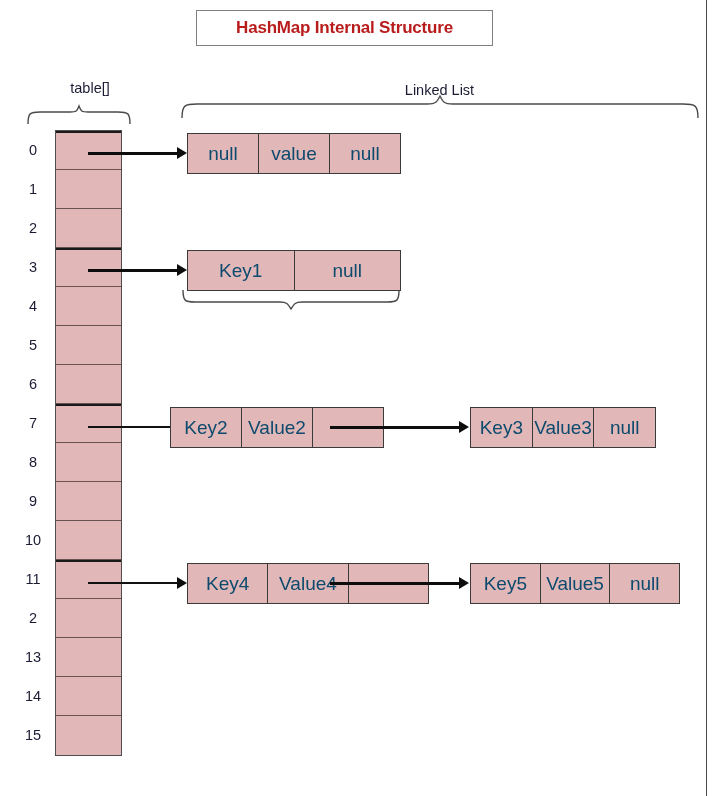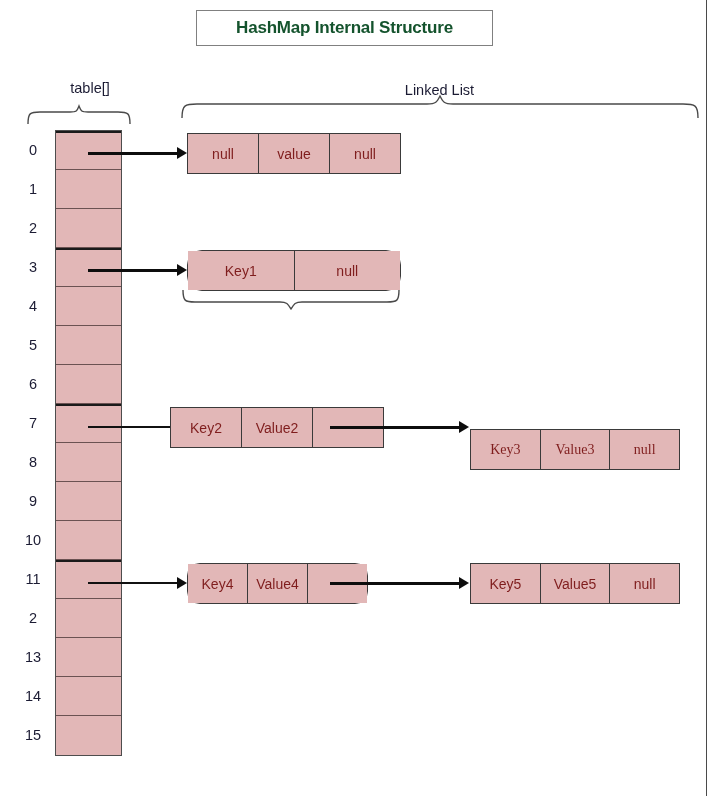--- a/index.html
+++ b/index.html
@@ -38,21 +38,21 @@
     border: 1px solid #808080;
     background: #ffffff;
     display: flex;
     align-items: center;
     justify-content: center;
   }
   .title-text {
     font-size: 17px;
     font-weight: bold;
     letter-spacing: -0.2px;
-    color: #14532d;
+    color: #b91c1c;
     white-space: nowrap;
   }
   
   .lbl {
     position: absolute;
     font-size: 14.5px;
     color: #1b1b33;
     white-space: nowrap;
   }
   .lbl-table {
@@ -116,22 +116,22 @@
     background: #e2b7b7;
     height: 41px;
   }
   .cell {
     flex: 1 1 0;
     display: flex;
     align-items: center;
     justify-content: center;
     border-right: 1.5px solid #3a3a3a;
     box-sizing: border-box;
-    font-size: 14px;
-    color: #7f1d1d;
+    font-size: 19px;
+    color: #0c4a6e;
     background: #e2b7b7;
     white-space: nowrap;
   }
   .cell:last-child {
     border-right: none;
   }
   
   .conn {
     position: absolute;
     height: 3px;
@@ -214,43 +214,43 @@
   <div class="conn" style="left:88px; top:152px; width:90px;"></div>
   <div class="arrowhead" style="left:177px; top:147px;"></div>
   <div class="node" style="left:187px; top:133px; width:214px;">
     <div class="cell">null</div>
     <div class="cell">value</div>
     <div class="cell">null</div>
   </div>
 
   <div class="conn" style="left:88px; top:269px; width:90px;"></div>
   <div class="arrowhead" style="left:177px; top:264px;"></div>
-  <div class="node" style="left:187px; top:250px; width:214px;border-radius:15px;">
+  <div class="node" style="left:187px; top:250px; width:214px;">
     <div class="cell">Key1</div>
     <div class="cell">null</div>
   </div>
 
   <div class="conn thin" style="left:88px; top:426px; width:90px;"></div>
   <div class="arrowhead" style="left:177px; top:421px;"></div>
   <div class="node" style="left:170px; top:407px; width:214px;">
     <div class="cell">Key2</div>
     <div class="cell">Value2</div>
     <div class="cell"></div>
   </div>
   <div class="conn" style="left:330px; top:426px; width:130px;"></div>
   <div class="arrowhead" style="left:459px; top:421px;"></div>
-  <div class="node" style="left:470px; top:429px; width:210px;font-family:Liberation Serif, serif;">
+  <div class="node" style="left:470px; top:407px; width:186px;">
     <div class="cell">Key3</div>
     <div class="cell">Value3</div>
     <div class="cell">null</div>
   </div>
 
   <div class="conn thin" style="left:88px; top:582px; width:90px;"></div>
   <div class="arrowhead" style="left:177px; top:577px;"></div>
-  <div class="node" style="left:187px; top:563px; width:181px;border-radius:13px;">
+  <div class="node" style="left:187px; top:563px; width:242px;">
     <div class="cell">Key4</div>
     <div class="cell">Value4</div>
     <div class="cell"></div>
   </div>
   <div class="conn" style="left:330px; top:582px; width:130px;"></div>
   <div class="arrowhead" style="left:459px; top:577px;"></div>
   <div class="node" style="left:470px; top:563px; width:210px;justify-content:space-between;">
     <div class="cell">Key5</div>
     <div class="cell">Value5</div>
     <div class="cell">null</div>

